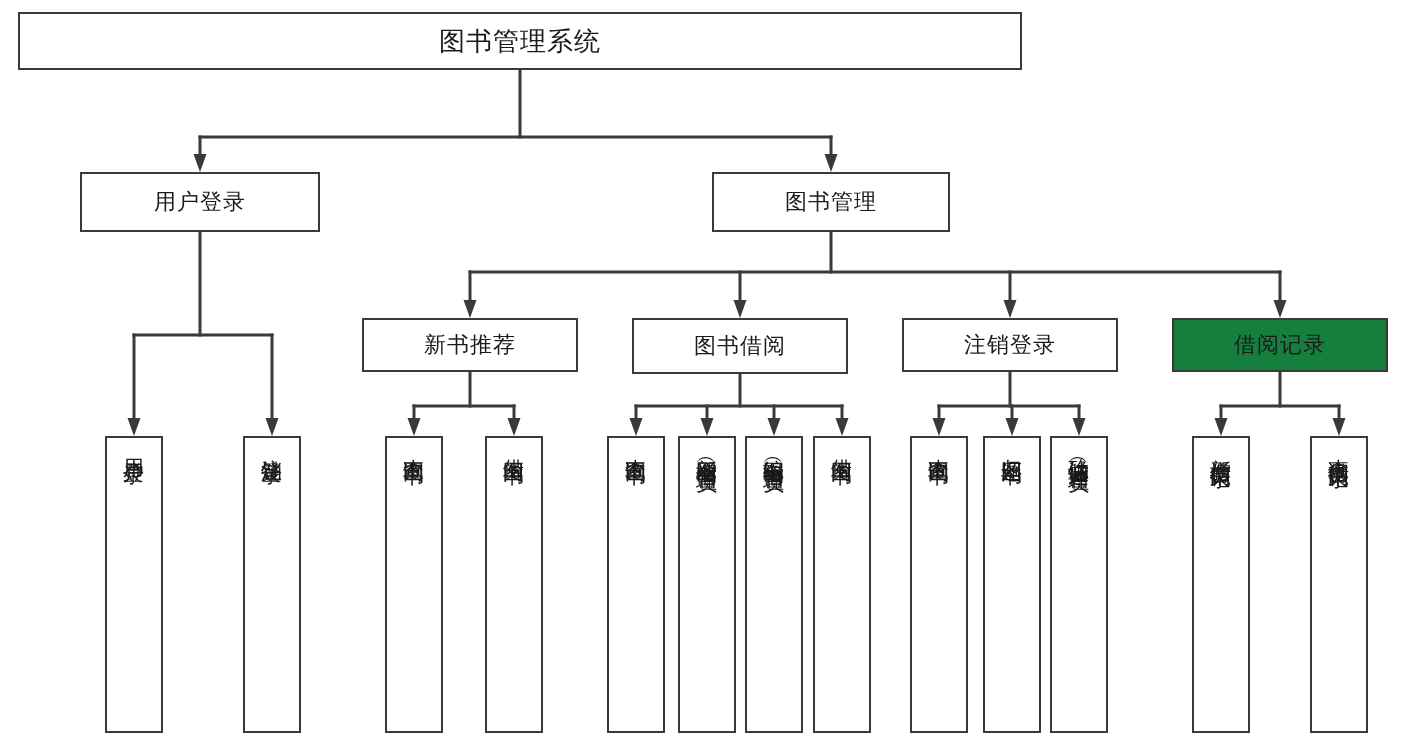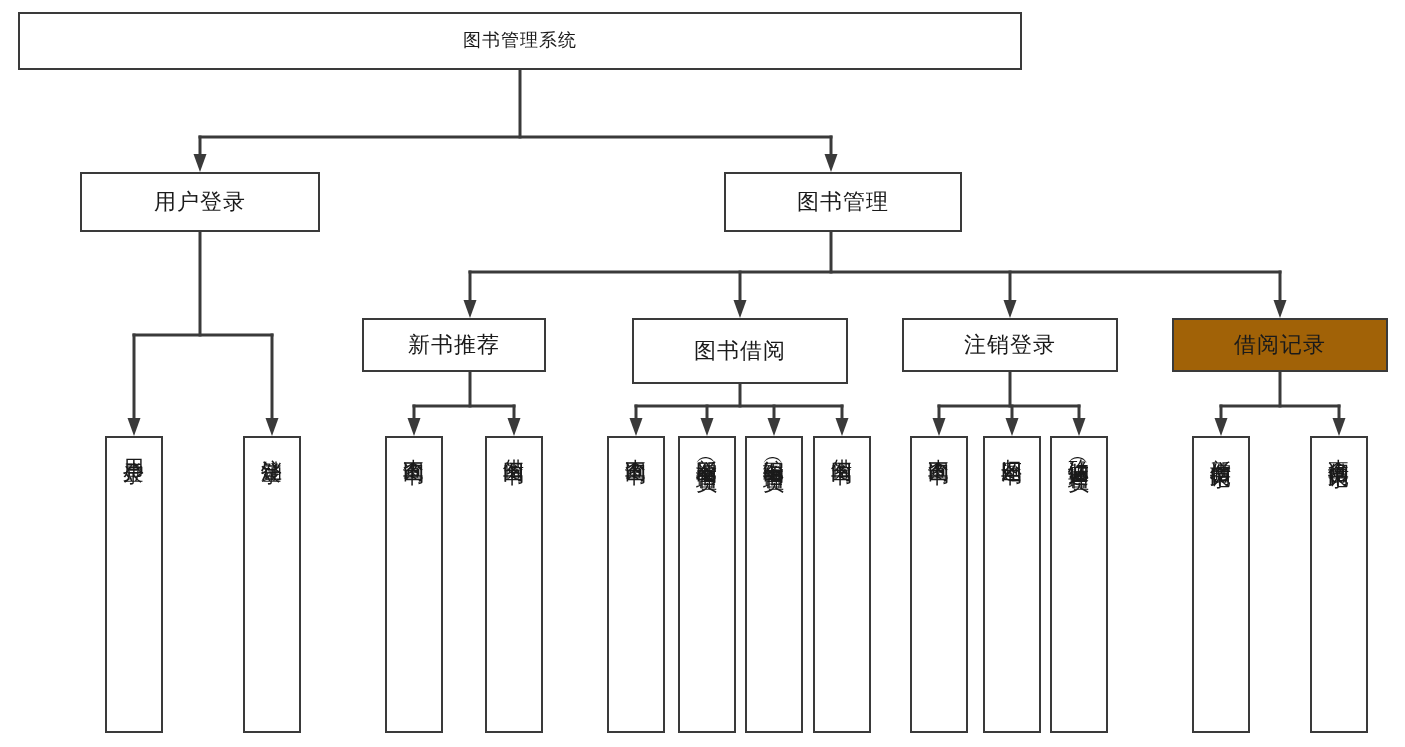--- a/index.html
+++ b/index.html
@@ -39,21 +39,21 @@
     text-align: center;
     line-height: 1.18;
     white-space: pre;
   }
   
   .node.horiz .label {
     font-size: 22px;
     letter-spacing: 1px;
   }
   .node.root .label {
-    font-size: 18px;
+    font-size: 26px;
     text-align: right;
   }
   
   .node.vert {
     align-items: flex-start;
     padding-top: 4px;
   }
   .node.vert .label {
     writing-mode: vertical-rl;
     text-orientation: upright;
@@ -133,33 +133,33 @@
       <polygon points="1332.5,418 1345.5,418 1339,436" fill="#3a3a3a"></polygon>
     </svg>
 
   <div id="nodes">
       <div class="node horiz root" style="left: 18px; top: 12px; width: 1004px; height: 58px; border-color: rgb(58, 58, 58); background: rgb(255, 255, 255); color: rgb(26, 26, 26);">
         <span class="label">图书管理系统</span>
       </div>
       <div class="node horiz" style="left: 80px; top: 172px; width: 240px; height: 60px; border-color: rgb(58, 58, 58); background: rgb(255, 255, 255); color: rgb(26, 26, 26);">
         <span class="label">用户登录</span>
       </div>
-      <div class="node horiz" style="left: 712px; top: 172px; width: 238px; height: 60px; border-color: rgb(58, 58, 58); background: rgb(255, 255, 255); color: rgb(26, 26, 26); margin-left: 12px;">
+      <div class="node horiz" style="left: 712px; top: 172px; width: 238px; height: 60px; border-color: rgb(58, 58, 58); background: rgb(255, 255, 255); color: rgb(26, 26, 26);">
         <span class="label">图书管理</span>
       </div>
-      <div class="node horiz" style="left: 362px; top: 318px; width: 184px; height: 54px; border-color: rgb(58, 58, 58); background: rgb(255, 255, 255); color: rgb(26, 26, 26);">
+      <div class="node horiz" style="left: 362px; top: 318px; width: 216px; height: 54px; border-color: rgb(58, 58, 58); background: rgb(255, 255, 255); color: rgb(26, 26, 26);">
         <span class="label">新书推荐</span>
       </div>
-      <div class="node horiz" style="left: 632px; top: 318px; width: 216px; height: 66px; border-color: rgb(58, 58, 58); background: rgb(255, 255, 255); color: rgb(26, 26, 26); align-items: center;">
+      <div class="node horiz" style="left: 632px; top: 318px; width: 216px; height: 56px; border-color: rgb(58, 58, 58); background: rgb(255, 255, 255); color: rgb(26, 26, 26); align-items: center;">
         <span class="label">图书借阅</span>
       </div>
       <div class="node horiz" style="left: 902px; top: 318px; width: 216px; height: 54px; border-color: rgb(58, 58, 58); background: rgb(255, 255, 255); color: rgb(26, 26, 26);">
         <span class="label">注销登录</span>
       </div>
-      <div class="node horiz" style="left: 1172px; top: 318px; width: 216px; height: 54px; border-color: rgb(58, 58, 58); background: #a16207; color: rgb(26, 26, 26);">
+      <div class="node horiz" style="left: 1172px; top: 318px; width: 216px; height: 54px; border-color: rgb(58, 58, 58); background: #15803d; color: rgb(26, 26, 26);">
         <span class="label">借阅记录</span>
       </div>
       <div class="node vert" style="left: 105px; top: 436px; width: 58px; height: 297px; border-color: rgb(58, 58, 58); background: rgb(255, 255, 255); color: rgb(26, 26, 26);">
         <span class="label">用户登录</span>
       </div>
       <div class="node vert" style="left: 243px; top: 436px; width: 58px; height: 297px; border-color: rgb(58, 58, 58); background: rgb(255, 255, 255); color: rgb(26, 26, 26);">
         <span class="label">注销登录</span>
       </div>
       <div class="node vert" style="left: 385px; top: 436px; width: 58px; height: 297px; border-color: rgb(58, 58, 58); background: rgb(255, 255, 255); color: rgb(26, 26, 26);">
         <span class="label">查询图书</span>

